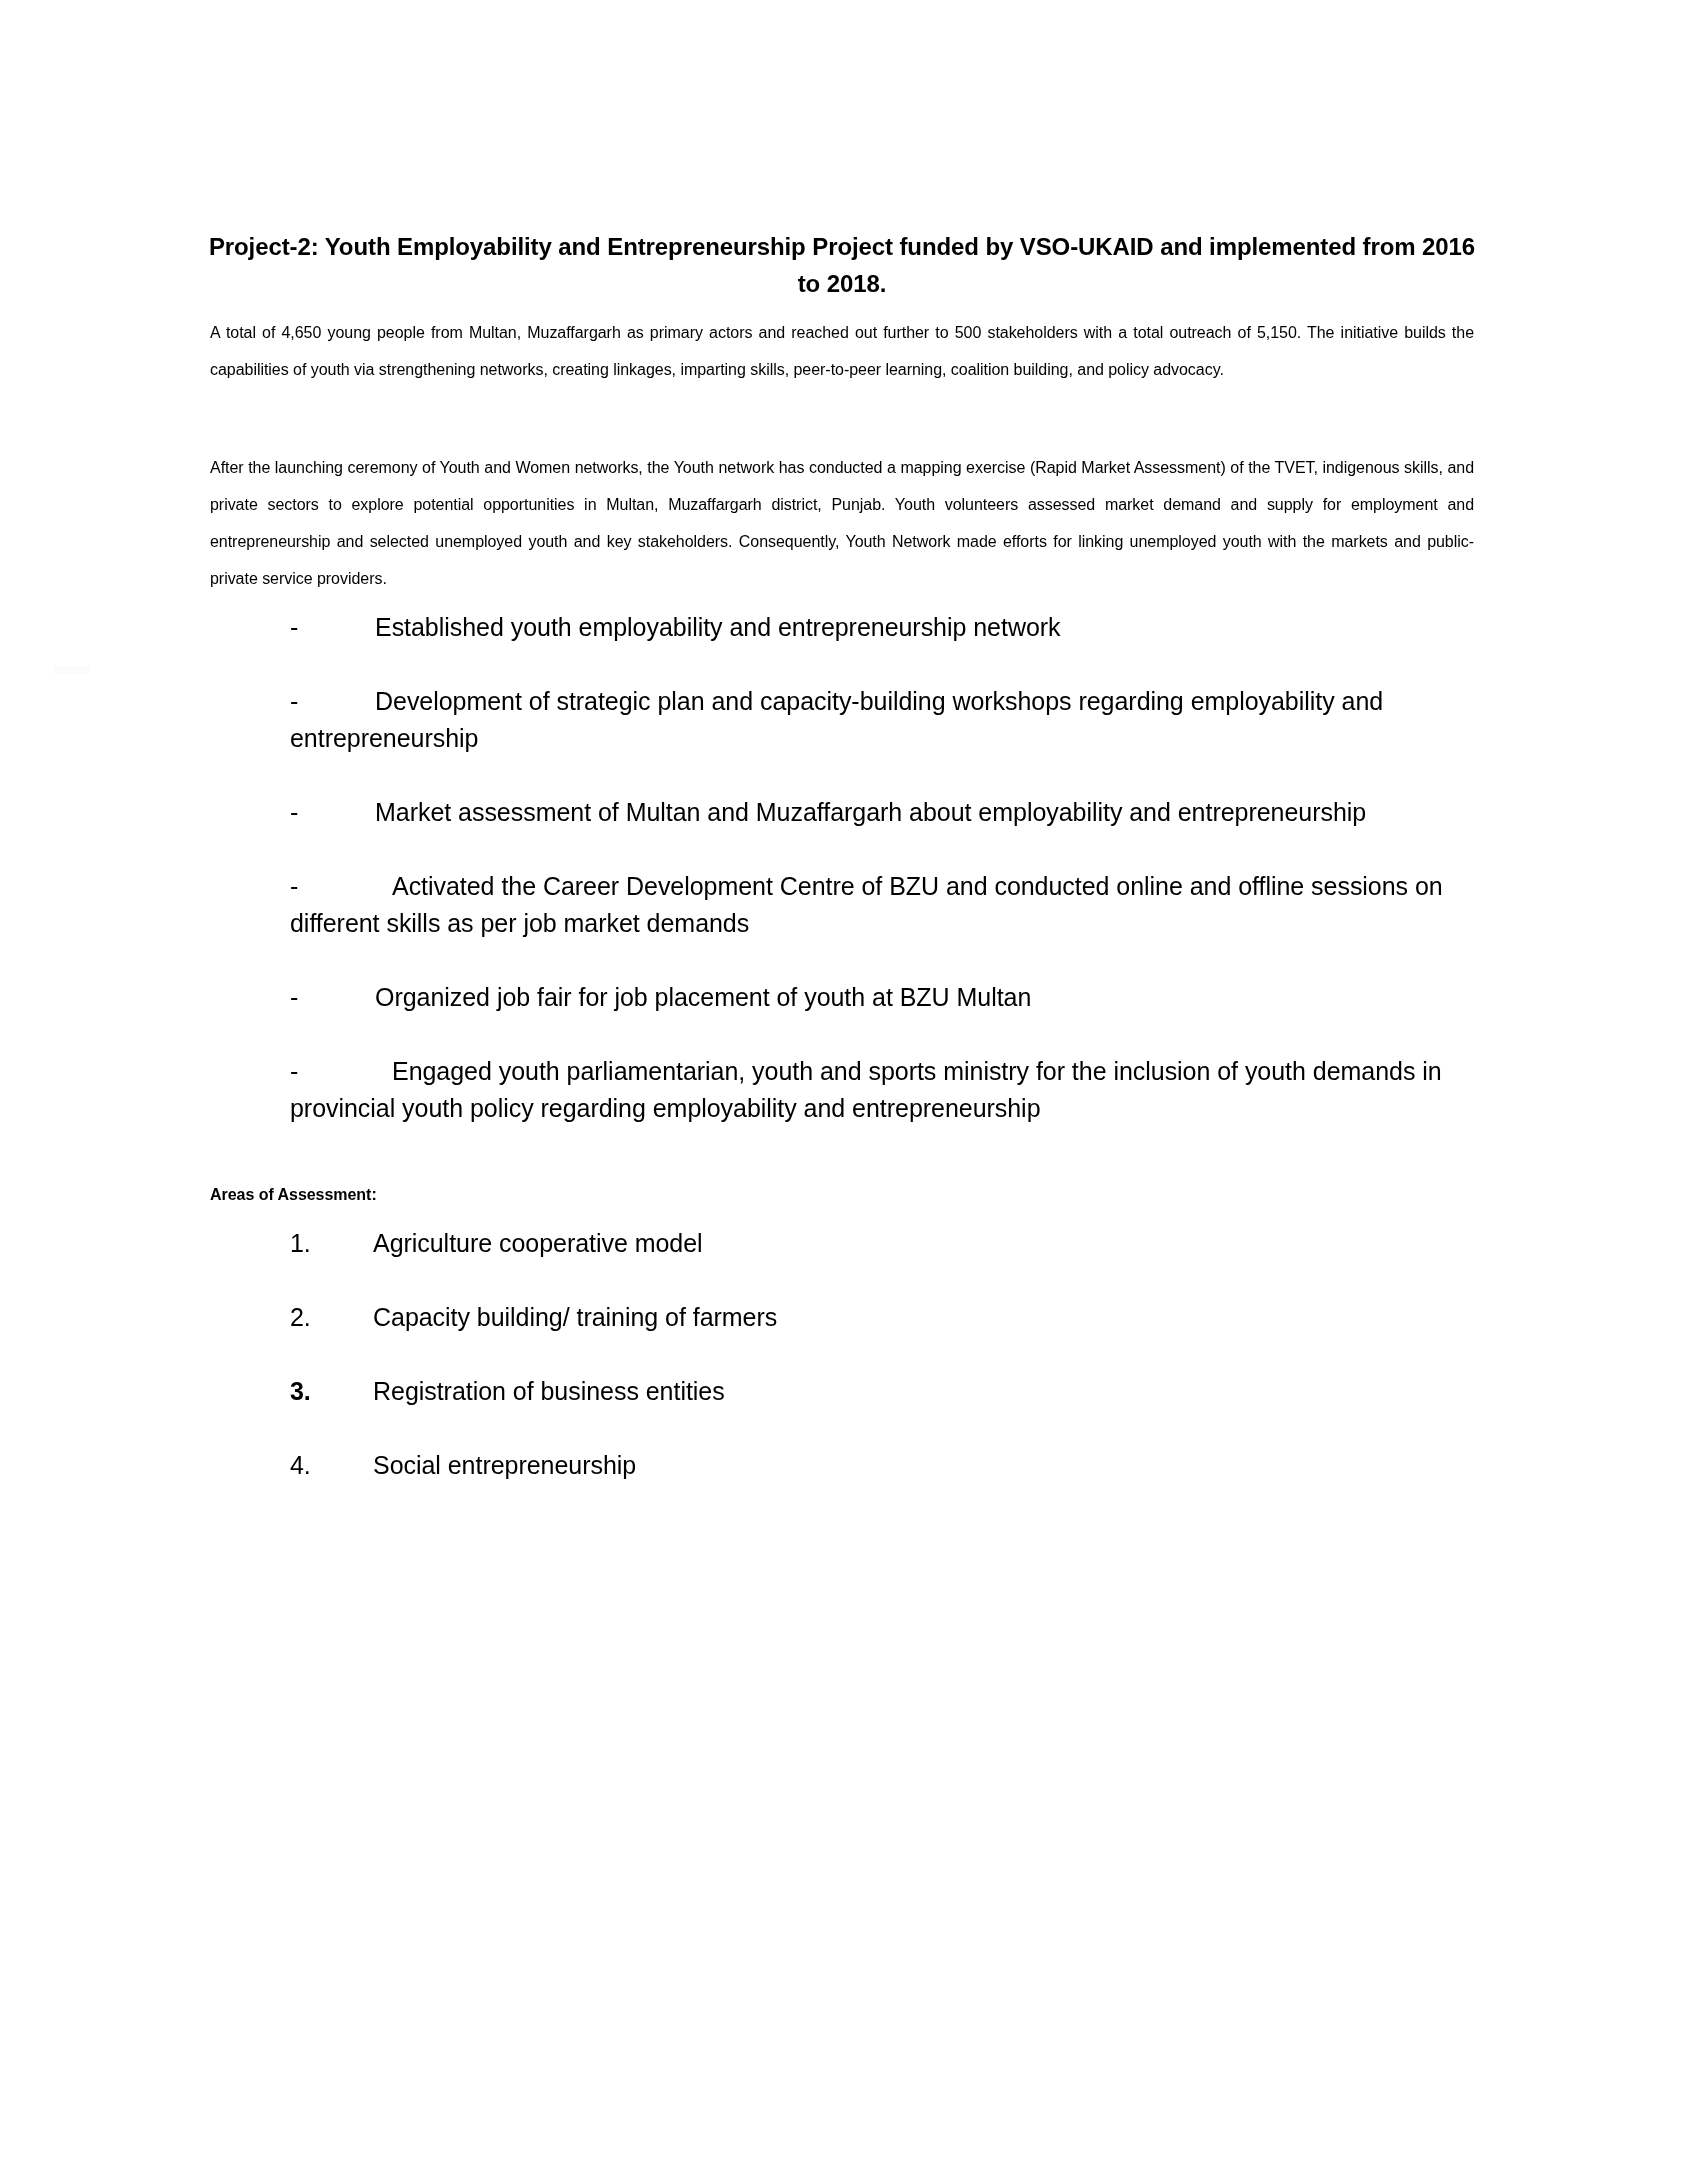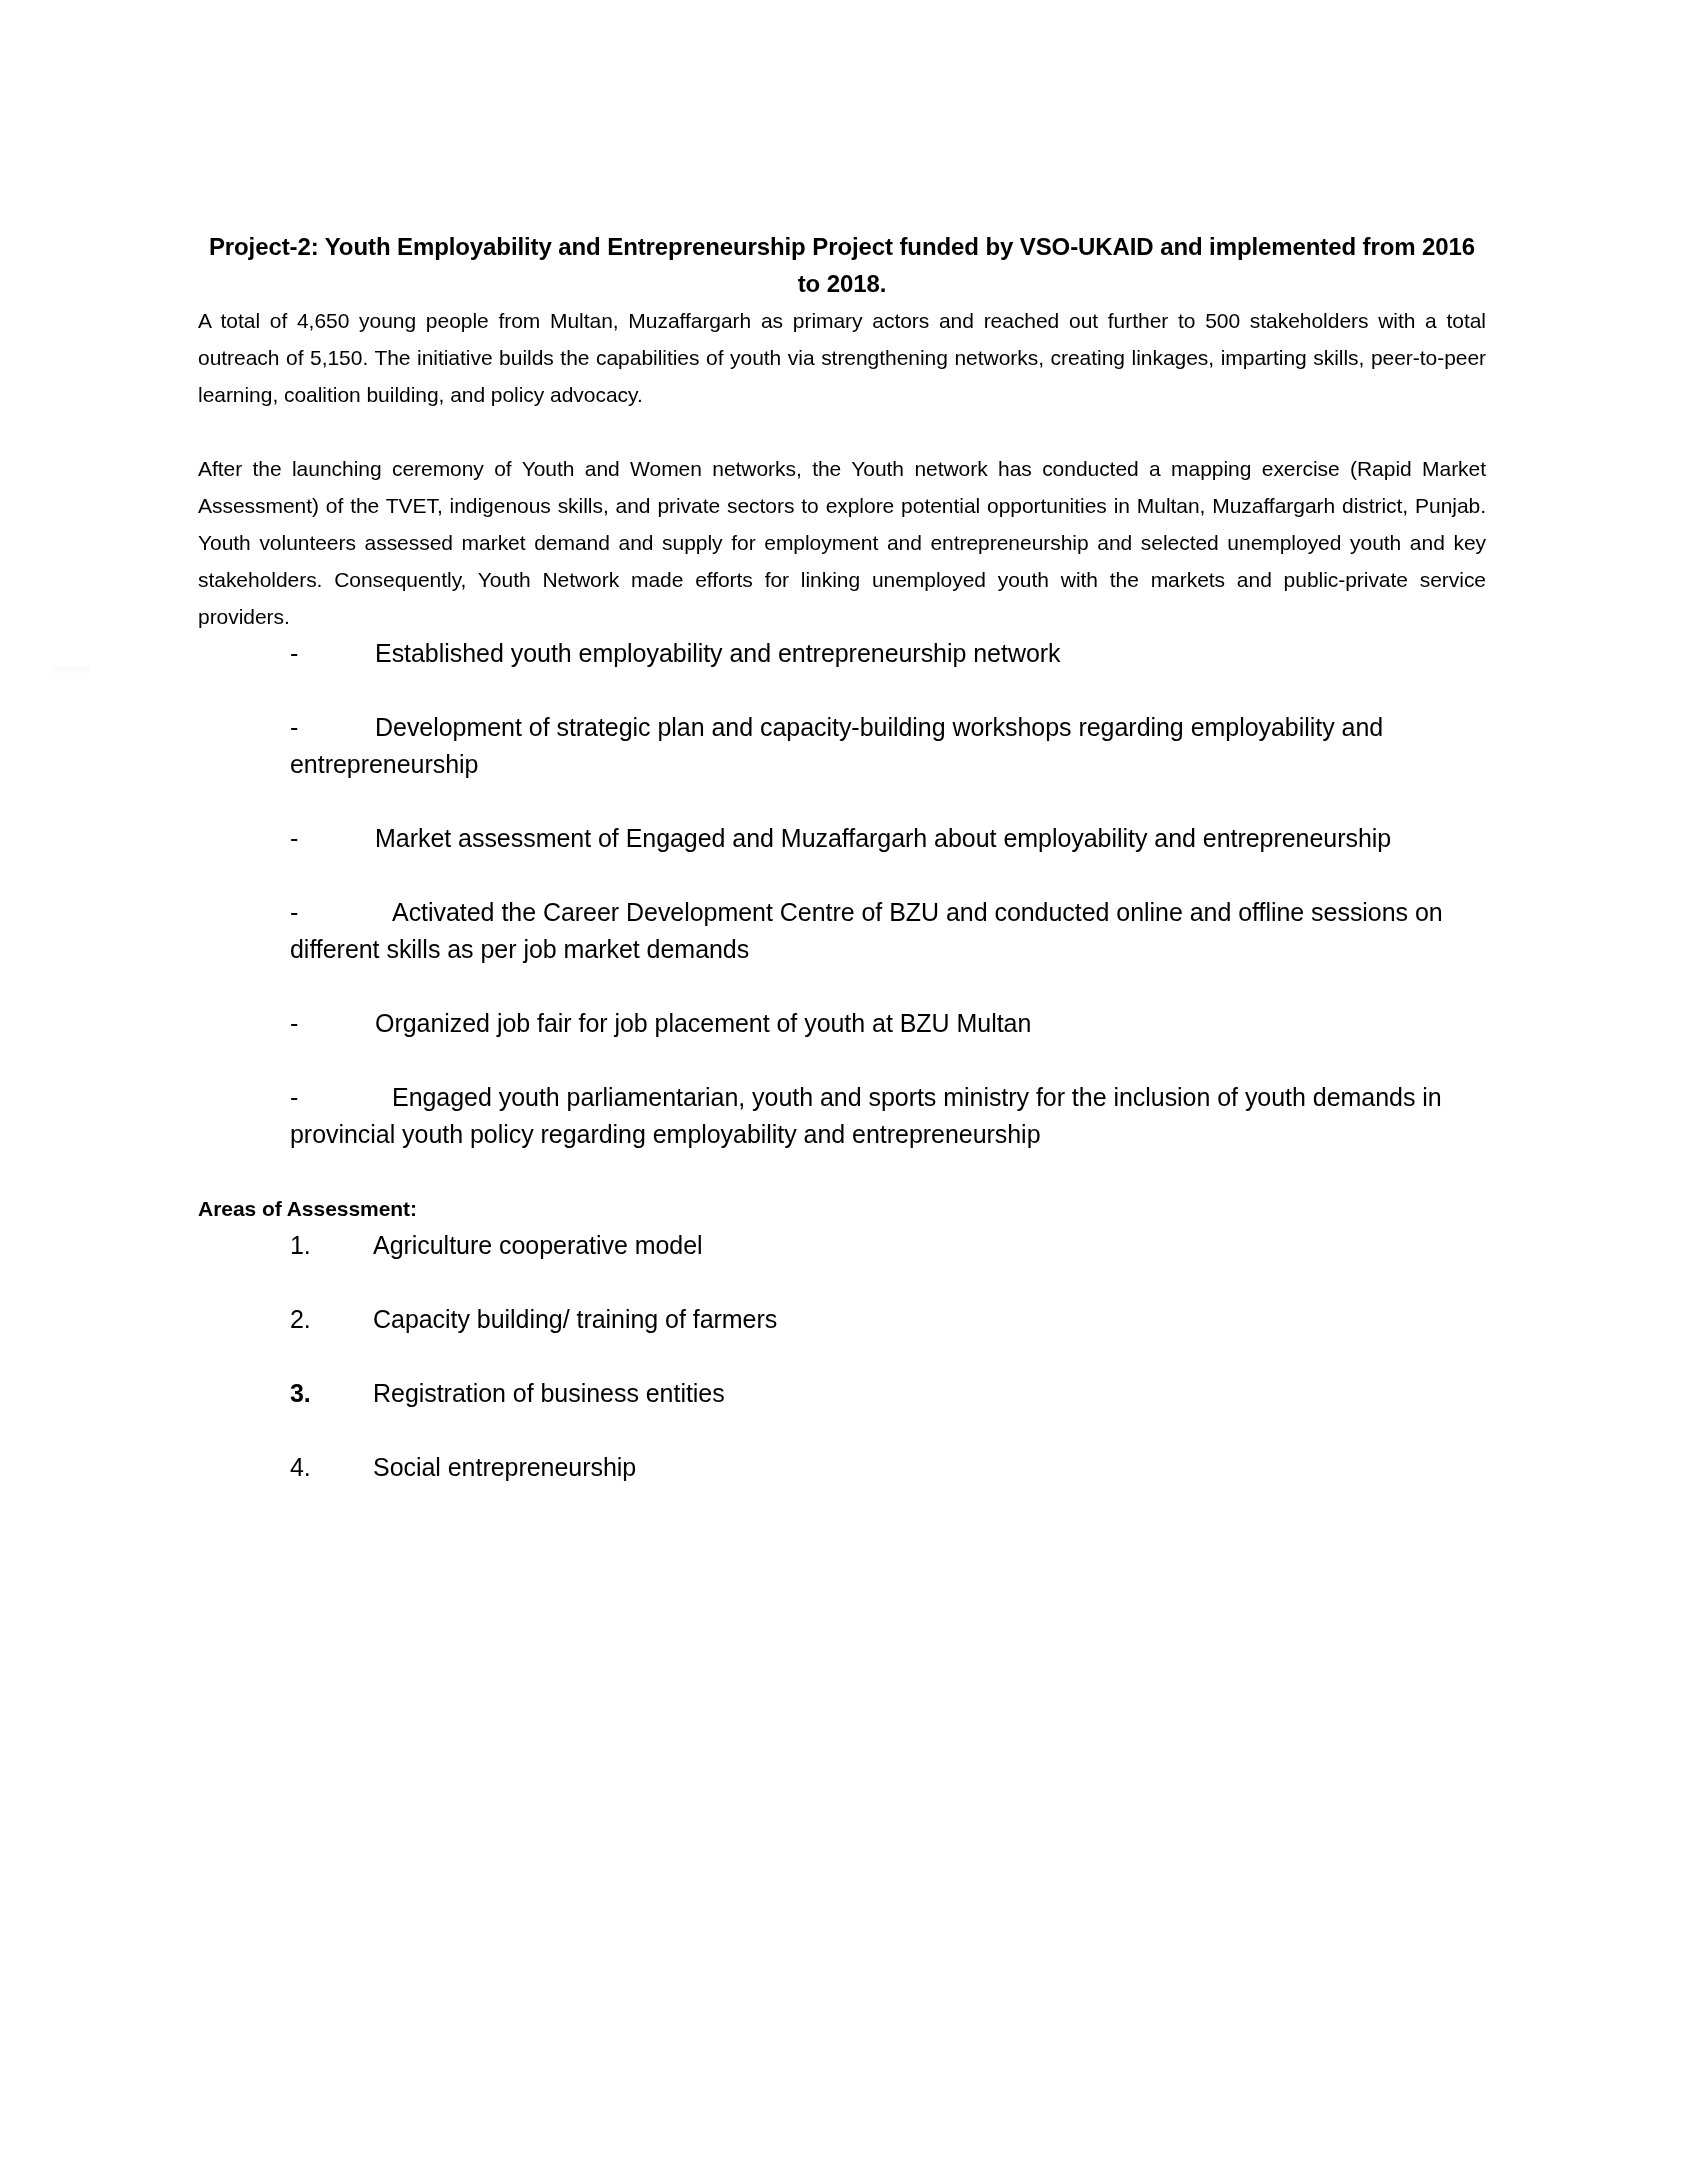--- a/index.html
+++ b/index.html
@@ -32,25 +32,25 @@
   .doc-title {
     font-size: 24px;
     font-weight: bold;
     line-height: 37px;
     text-align: center;
     letter-spacing: -0.1px;
     margin: 0 0 0 0;
     padding: 0 1.7px;
   }
   .para {
-    font-size: 21px;
+    font-size: 16px;
     line-height: 37px;
     text-align: justify;
     text-justify: inter-word;
-    margin: 0;
+    margin: 12px;
     letter-spacing: -0.04px;
   }
   .para.left {
     text-align: left;
   }
   .para.bold {
     font-weight: bold;
   }
   .spacer-line {
     height: 37px;
@@ -140,21 +140,21 @@
 
     <div class="spacer-line"></div>
 
     <p class="para">After the launching ceremony of Youth and Women networks, the Youth network has conducted a mapping exercise (Rapid Market Assessment) of the TVET, indigenous skills, and private sectors to explore potential opportunities in Multan, Muzaffargarh district, Punjab. Youth volunteers assessed market demand and supply for employment and entrepreneurship and selected unemployed youth and key stakeholders. Consequently, Youth Network made efforts for linking unemployed youth with the markets and public-private service providers.</p>
 
 
 
     <ul class="list" id="initiatives-list">
         <li class="list-item  tabbed"><span class="marker">-</span><span class="item-text item-text-first">Established youth employability and entrepreneurship network</span></li>
         <li class="list-item  tabbed"><span class="marker">-</span><span class="item-text item-text-first">Development of strategic plan and capacity-building workshops regarding employability and entrepreneurship</span></li>
-        <li class="list-item  tabbed"><span class="marker">-</span><span class="item-text item-text-first">Market assessment of Engaged and Muzaffargarh about employability and entrepreneurship</span></li>
+        <li class="list-item  tabbed"><span class="marker">-</span><span class="item-text item-text-first">Market assessment of Multan and Muzaffargarh about employability and entrepreneurship</span></li>
         <li class="list-item  tabbed-wide"><span class="marker">-</span><span class="item-text item-text-first">Activated the Career Development Centre of BZU and conducted online and offline sessions on different skills as per job market demands</span></li>
         <li class="list-item  tabbed"><span class="marker">-</span><span class="item-text item-text-first">Organized job fair for job placement of youth at BZU Multan</span></li>
         <li class="list-item  tabbed-wide"><span class="marker">-</span><span class="item-text item-text-first">Engaged youth parliamentarian, youth and sports ministry for the inclusion of youth demands in provincial youth policy regarding employability and entrepreneurship</span></li>
       </ul>
 
     <div class="spacer-line"></div>
 
     <p class="para left bold">Areas of Assessment:</p>
 
     <ul class="list" id="expertise-list">

